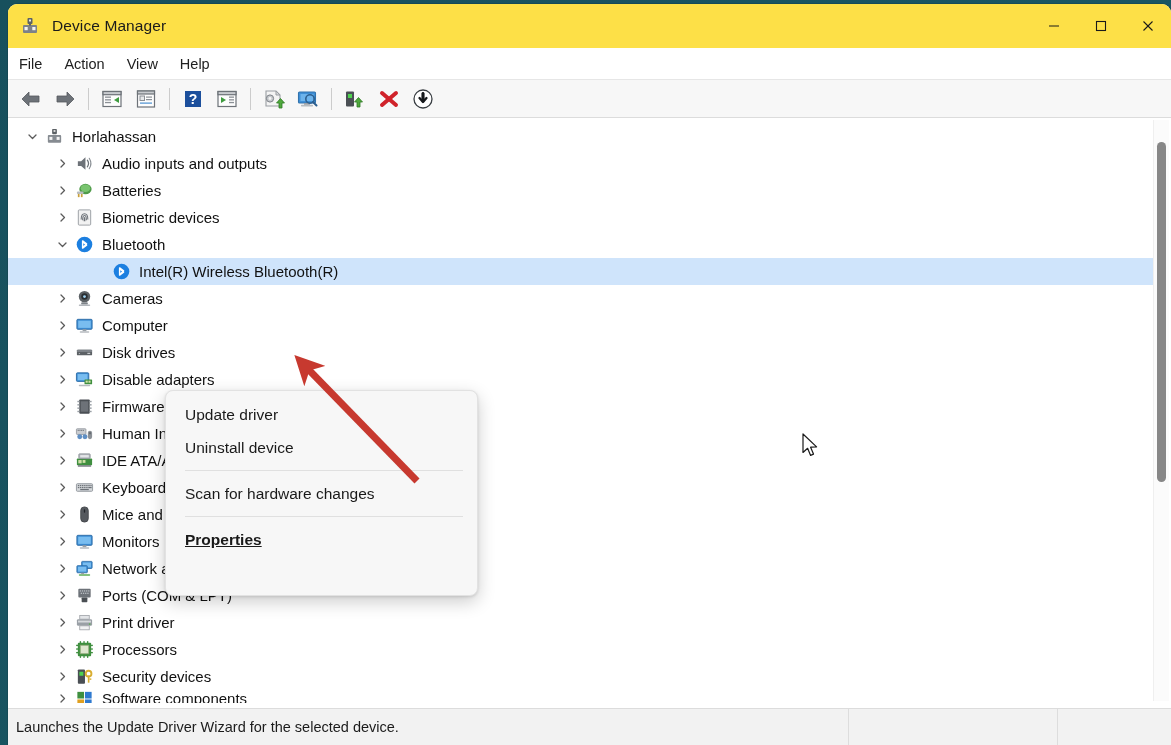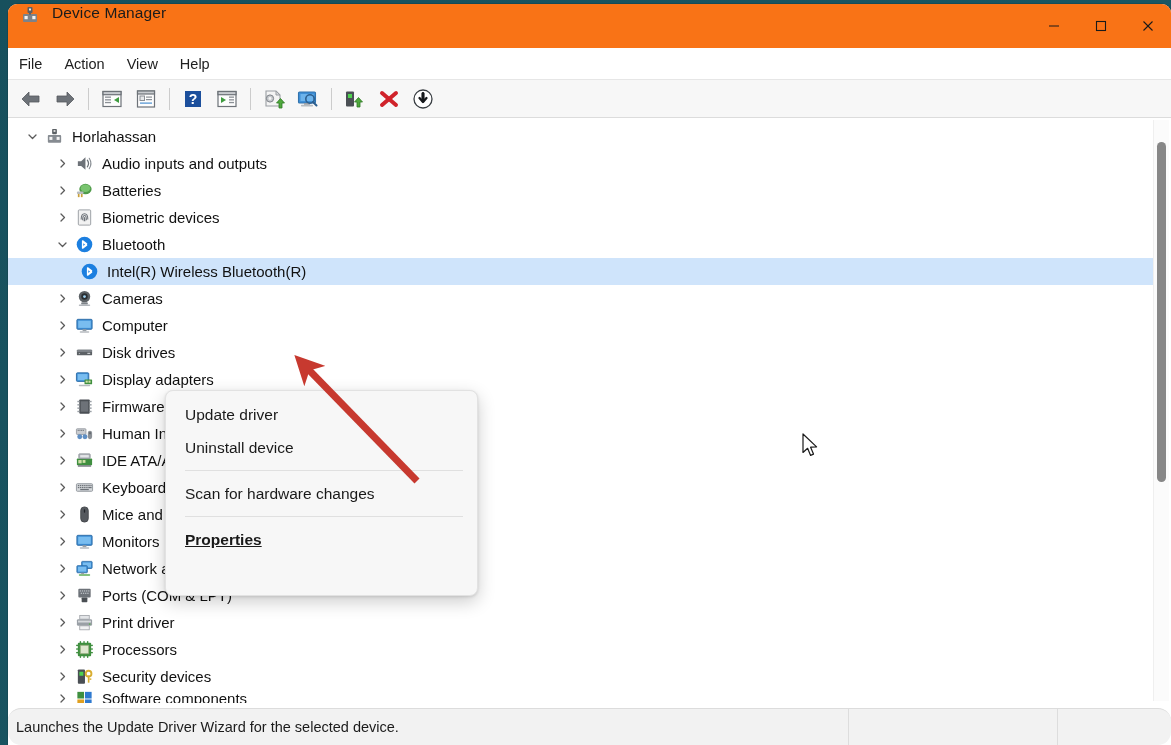--- a/index.html
+++ b/index.html
@@ -26,22 +26,22 @@
     border-top-left-radius: 9px;
     border-top-right-radius: 9px;
     overflow: hidden;
     box-shadow: 0 0 0 1px rgba(0,0,0,.10);
   }
 
   
   .titlebar {
     position: relative;
     height: 44px;
-    background: #f97316;
-    display: flex; align-items: flex-start;
+    background: #fde047;
+    display: flex; align-items: center;
   }
   .title-icon {
     margin-left: 11px;
     width: 22px; height: 22px;
     display: flex; align-items: center; justify-content: center;
   }
   .title-text {
     margin-left: 11px;
     font-size: 15.5px;
     color: #1b1b1b;
@@ -120,21 +120,21 @@
     width: 22px; min-width: 22px; height: 20px;
     display: flex; align-items: center; justify-content: center;
     margin-right: 7px;
   }
   .row .lbl {
     font-size: 15px;
     color: #111111;
   }
   .row.depth1 { padding-left: 13px; }
   .row.depth2 { padding-left: 43px; }
-  .row.depth3 { padding-left: 48px; }
+  .row.depth3 { padding-left: 80px; }
   .row.selected {
     background: #cfe4fb;
   }
   .row.partial { height: 16px; overflow: hidden; align-items: center; }
 
   
   .scrollbar {
     position: absolute;
     right: 2px; top: 2px;
     width: 15px; bottom: 2px;
@@ -149,21 +149,21 @@
     border-radius: 5px;
   }
 
   
   .statusbar {
     position: absolute;
     left: 0; bottom: 0;
     width: 1163px; height: 36px;
     background: #f2f2f2;
     border-top: 1px solid #dcdcdc;
-    display: flex; align-items: flex-start; border-radius: 13px;
+    display: flex; align-items: flex-start;
   }
   .status-pane {
     height: 100%;
     display: flex; align-items: center;
     padding-left: 8px;
     font-size: 14.5px;
     color: #1b1b1b;
   }
   .pane-1 { width: 832px; border-right: 1px solid #dddddd; }
   .pane-2 { width: 200px; border-right: 1px solid #dddddd; }
@@ -511,21 +511,21 @@
           <span class="ico">
             <svg width="19" height="19" viewBox="0 0 20 20">
               <rect x="1.5" y="3" width="13" height="9" rx="1" fill="#3e8fd6" stroke="#2f6ea8" stroke-width="1"></rect>
               <rect x="2.8" y="4.3" width="10.4" height="6.4" fill="#79bdf0"></rect>
               <rect x="10" y="10" width="8" height="5" rx=".6" fill="#3f8f3f"></rect>
               <rect x="11.2" y="11.2" width="2.2" height="2.2" fill="#cfe0a8"></rect>
               <rect x="14.2" y="11.2" width="2.2" height="2.2" fill="#cfe0a8"></rect>
               <rect x="4" y="15.5" width="12" height="1.5" rx=".7" fill="#b6bbc0"></rect>
             </svg>
           </span>
-          <span class="lbl">Display adapters</span>
+          <span class="lbl">Disable adapters</span>
         </div>
 
         <div class="row depth2">
           <span class="chev">
             <svg width="11" height="11" viewBox="0 0 11 11">
                 <path d="M4 2 L7.5 5.5 L4 9" fill="none" stroke="#5b5b5b" stroke-width="1.3" stroke-linecap="round" stroke-linejoin="round"></path>
               </svg>
           </span>
           <span class="ico">
             <svg width="19" height="19" viewBox="0 0 20 20">

